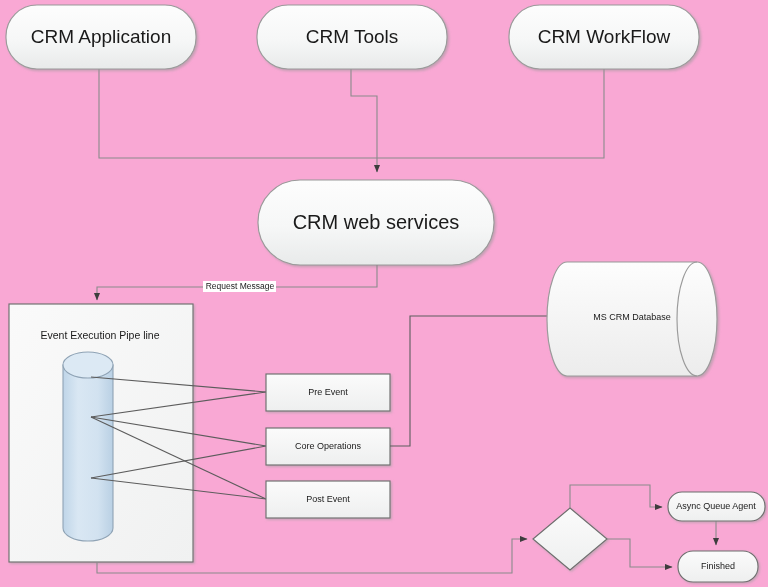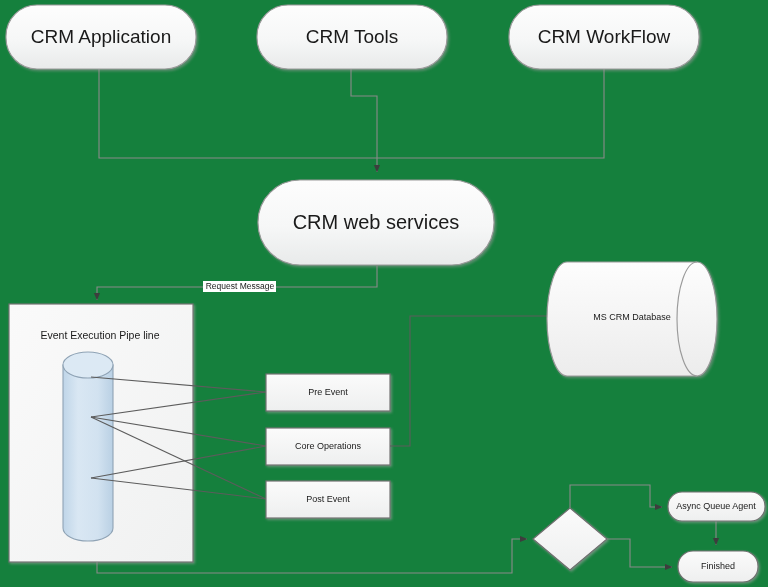--- a/index.html
+++ b/index.html
@@ -11,21 +11,21 @@
   body {
     width: 768px;
     height: 587px;
     font-family: "Liberation Sans", sans-serif;
     overflow: hidden;
   }
   #diagram-root {
     position: relative;
     width: 768px;
     height: 587px;
-    background: #15803d;
+    background: #f9a8d4;
   }
   #diagram-svg {
     position: absolute;
     top: 0;
     left: 0;
     width: 768px;
     height: 587px;
   }
   .node-label {
     font-family: "Liberation Sans", sans-serif;

